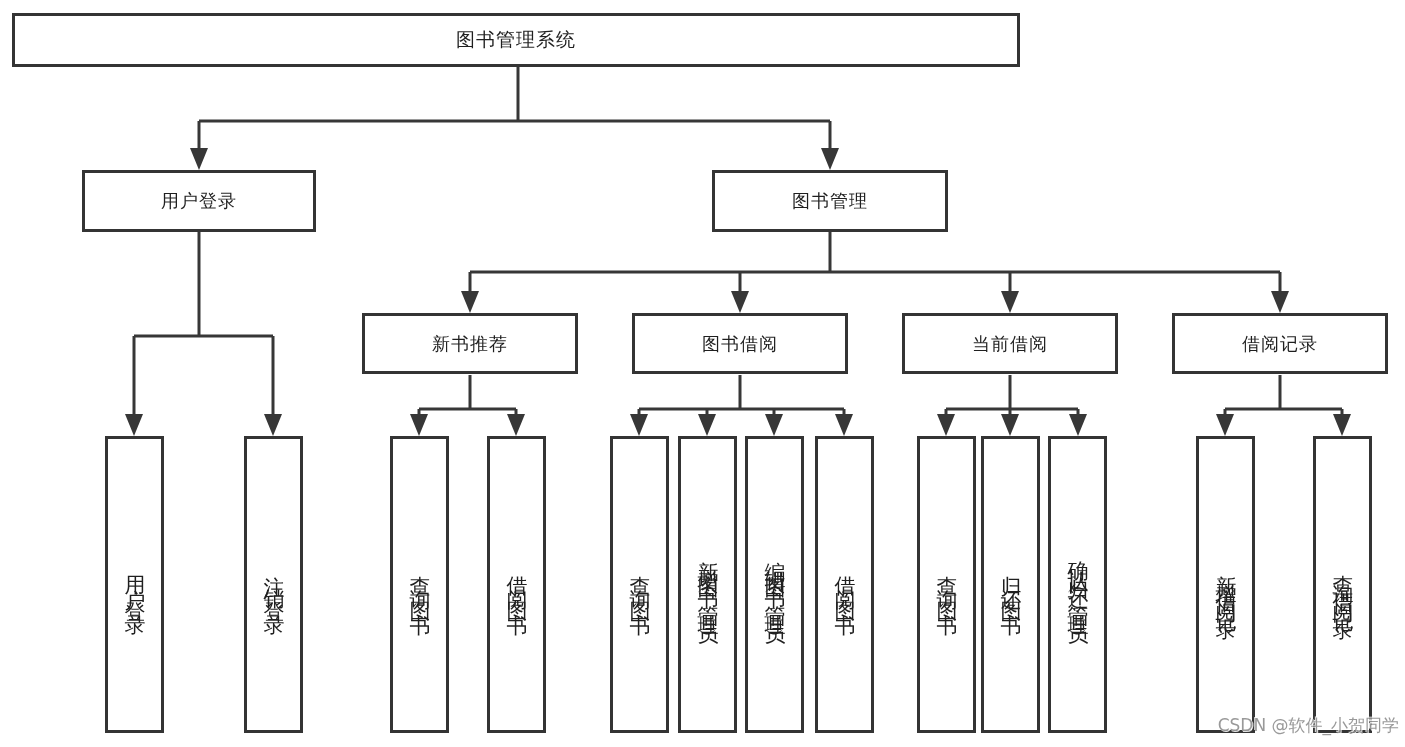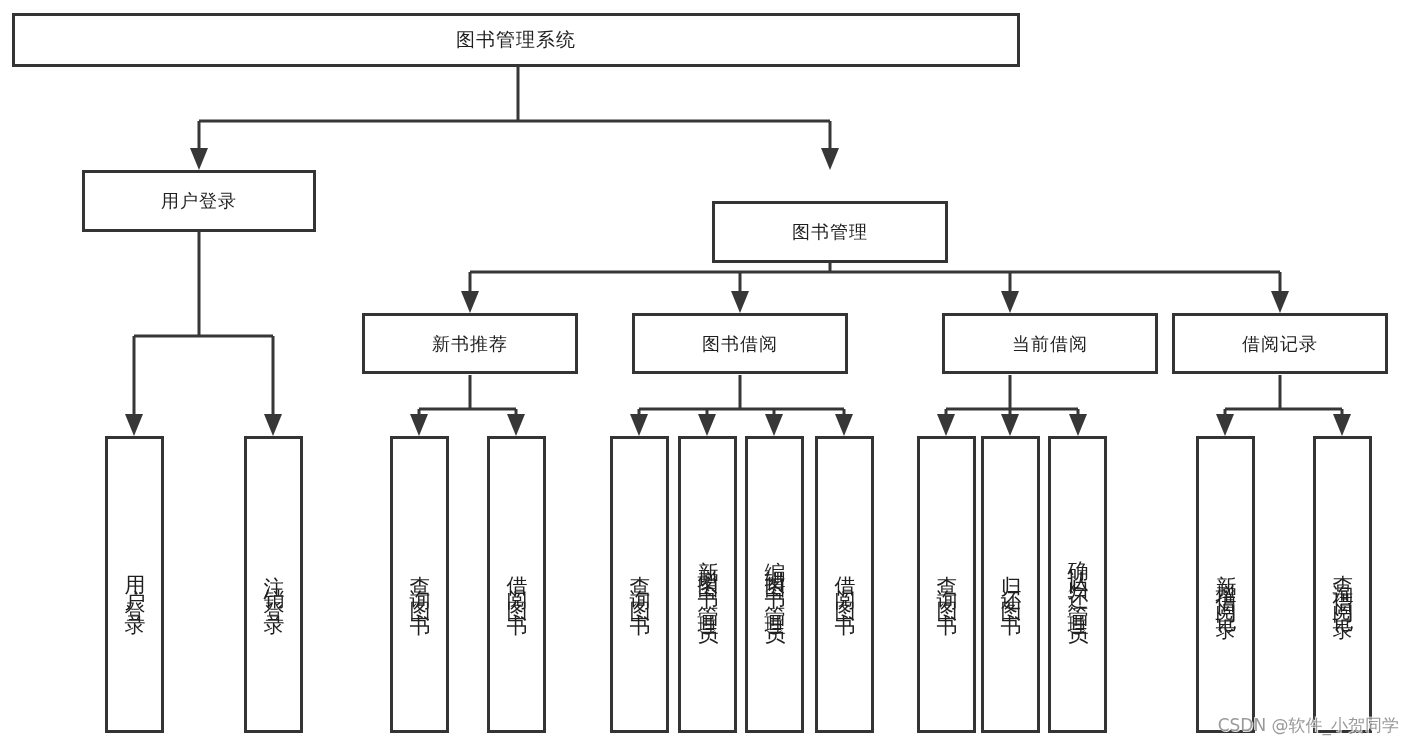--- a/index.html
+++ b/index.html
@@ -130,31 +130,31 @@
     <polygon points="1333,414 1351,414 1342,436"></polygon>
   </svg>
 
   <div class="node root" style="left:12px; top:13px; width:1008px; height:54px;">
     <span>图书管理系统</span>
   </div>
 
   <div class="node hnode" style="left:82px; top:170px; width:234px; height:62px;">
     <span>用户登录</span>
   </div>
-  <div class="node hnode" style="left:712px; top:170px; width:236px; height:62px;margin-top:31px;">
+  <div class="node hnode" style="left:712px; top:170px; width:236px; height:62px;">
     <span>图书管理</span>
   </div>
 
   <div class="node hnode" style="left:362px; top:313px; width:216px; height:61px;">
     <span>新书推荐</span>
   </div>
   <div class="node hnode" style="left:632px; top:313px; width:216px; height:61px;">
     <span>图书借阅</span>
   </div>
-  <div class="node hnode" style="left:902px; top:313px; width:216px; height:61px;margin-left:40px;">
+  <div class="node hnode" style="left:902px; top:313px; width:216px; height:61px;">
     <span>当前借阅</span>
   </div>
   <div class="node hnode" style="left:1172px; top:313px; width:216px; height:61px;">
     <span>借阅记录</span>
   </div>
 
   <div class="node leaf short" style="left:105px; top:436px; width:59px; height:297px;">
     <span class="vtext">用户登录</span>
   </div>
   <div class="node leaf short" style="left:244px; top:436px; width:59px; height:297px;">

